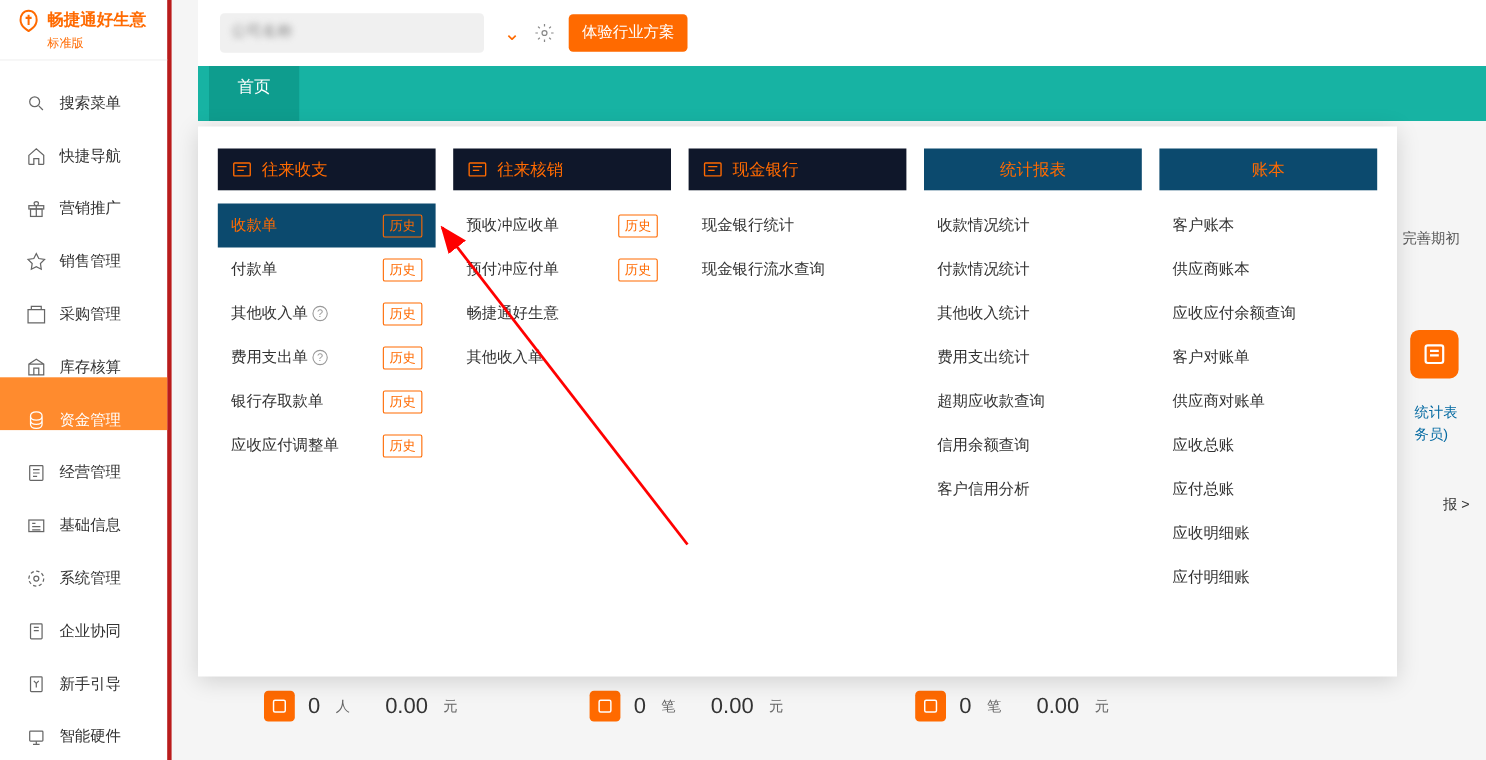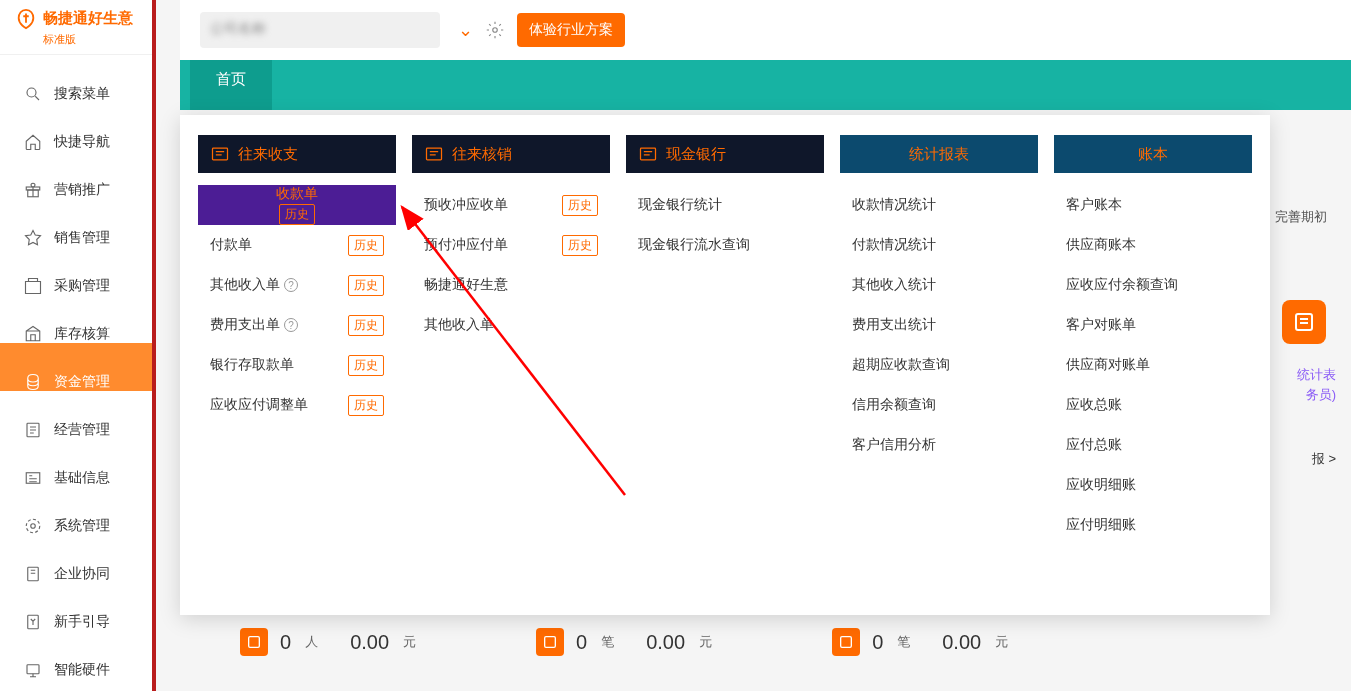--- a/index.html
+++ b/index.html
@@ -30,31 +30,31 @@
     .tabbar { height: 50px; background: #17b3a3; display: flex; padding: 0 10px; }
     .tab { background: #0e9d8e; color: #fff; padding: 10px 26px; font-size: 15px; }
     
     
     .mega { position: absolute; left: 180px; top: 115px; width: 1090px; height: 500px; background: #fff; box-shadow: 0 4px 20px rgba(0,0,0,0.15); z-index: 100; padding: 20px 10px; display: flex; }
     .col { flex: 1; padding: 0 8px; min-width: 0; }
     .col-head { background: #0f172a; color: #ff6a00; height: 38px; display: flex; align-items: center; padding: 0 12px; font-size: 15px; font-weight: 500; gap: 8px; margin-bottom: 12px; }
     .col-head.plain { background: #0c4a6e; justify-content: center; }
     .cicon { width: 20px; height: 20px; }
     .menu-row { display: flex; align-items: center; justify-content: space-between; height: 40px; padding: 0 12px; cursor: pointer; }
-    .menu-row.active { background: #4c1d95; flex-direction: column; }
+    .menu-row.active { background: #0c4a6e; }
     .menu-row .mtext { color: #333; font-size: 14px; display:flex; align-items:center; gap:4px; }
     .menu-row.active .mtext { color: #ff6a00; }
     .hist { border: 1px solid #ff6a00; color: #ff6a00; font-size: 12px; padding: 1px 5px; border-radius: 2px; }
     .help-circle { width:14px; height:14px; border:1px solid #999; border-radius:50%; font-size:10px; color:#999; display:inline-flex; align-items:center; justify-content:center; }
     
     
     .right-peek { position: absolute; right: 0; top: 115px; width: 80px; color: #333; font-size: 13px; }
     .peek-item { padding: 8px 4px; color:#555; }
     .float-card { position:absolute; right:25px; top:300px; width:44px; height:44px; background:#ff6a00; border-radius:8px; display:flex; align-items:center; justify-content:center; }
-    .peek-stats { position:absolute; right:15px; top:365px; width:50px; font-size:13px; color:#8b5cf6; text-align:right; line-height:1.5; }
+    .peek-stats { position:absolute; right:15px; top:365px; width:50px; font-size:13px; color:#0369a1; line-height:1.5; }
     .peek-weekly { position:absolute; right:15px; top:450px; color:#333; font-size:13px;}
     
     
     .stats-row { position: absolute; left: 200px; bottom: 35px; right: 20px; display: flex; gap: 120px; padding: 0 40px; }
     .stat { display: flex; align-items: center; gap: 12px; }
     .stat-ico { width: 28px; height: 28px; background: #ff6a00; border-radius: 4px; display:flex; align-items:center; justify-content:center;}
     .stat-num { font-size: 20px; color: #333; }
     .stat-unit { font-size: 13px; color: #666; margin-left: 2px; }
     .stat-val { font-size: 20px; color: #333; margin-left: 20px; }
     

